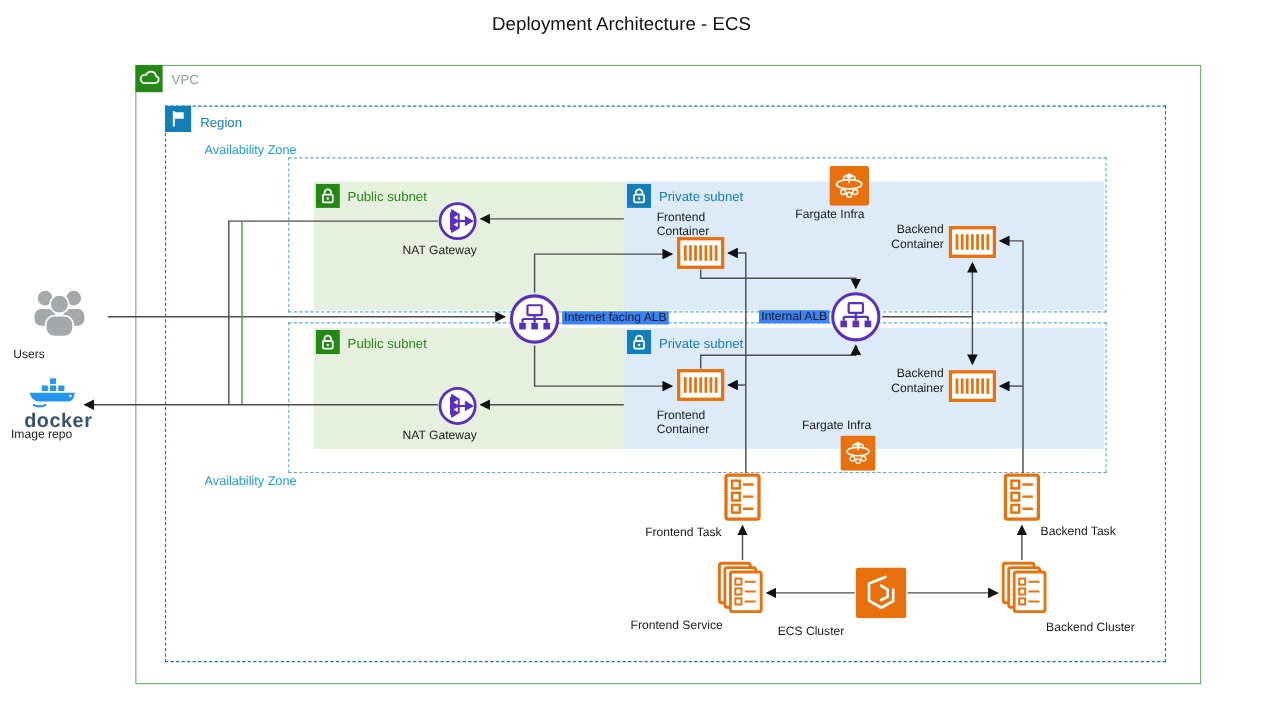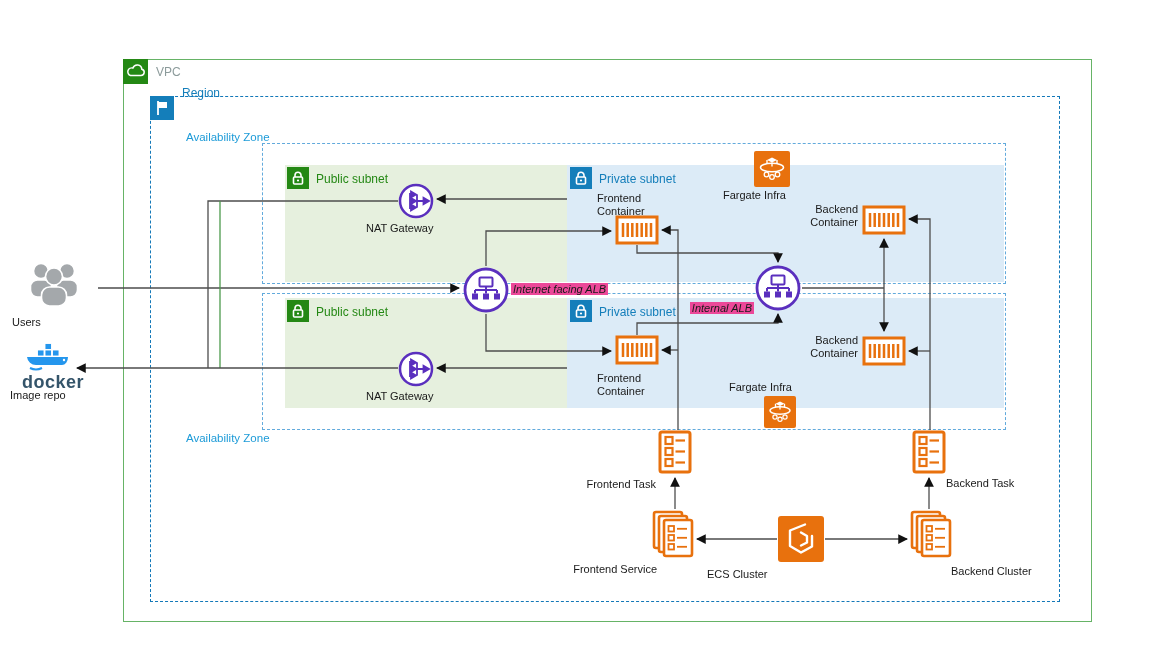--- a/index.html
+++ b/index.html
@@ -19,28 +19,29 @@
   .prs1{left:567px;top:165px;width:437px;height:117px;background:#DCEBF7;}
   .ps2{left:285px;top:298px;width:282px;height:110px;background:#E6F0DE;}
   .prs2{left:567px;top:298px;width:437px;height:110px;background:#DCEBF7;}
   .grp-icon{z-index:4;line-height:0;}
   .grp-label{font-size:12px;white-space:nowrap;z-index:4;}
   .green-t{color:#248814;} .blue-t{color:#147EBA;} .gray-t{color:#8C9B9B;}
   .wires{left:0;top:0;z-index:5;pointer-events:none;}
   .node{z-index:8;line-height:0;}
   .lbl{font-size:11px;line-height:13px;color:#1a1a1a;white-space:nowrap;z-index:9;}
   .c{text-align:left;} .r{text-align:right;}
-  .wbg span{background:#ec4899;padding:0 2px;font-style:italic;}
+  .wbg span{background:#3b82f6;padding:0 2px;}
   .docker-word{font-size:18px;font-weight:bold;color:#34546A;letter-spacing:.5px;z-index:9;}
 </style>
 </head>
 <body>
 
 <div class="canvas">
 
+  <div class="abs title">Deployment Architecture - ECS</div>
 
   <div class="abs vpc-box"></div>
   <div class="abs region-box"></div>
   <div class="abs az-box az1"></div>
   <div class="abs az-box az2"></div>
 
   <div class="abs subnet-fill ps1"></div>
   <div class="abs subnet-fill prs1"></div>
   <div class="abs subnet-fill ps2"></div>
   <div class="abs subnet-fill prs2"></div>
@@ -53,21 +54,21 @@
   </span>
   <div class="abs grp-label gray-t" style="left:156px;top:65px;">VPC</div>
 
   <span class="abs grp-icon" style="left:150px;top:96px;">
     <svg width="24" height="24">
         <rect width="24" height="24" fill="#147EBA"></rect>
       <path d="M8,5 V19" stroke="#fff" stroke-width="1.8"></path>
         <path d="M8,6 H17 V12 H8 Z" fill="#fff"></path>
       </svg>
   </span>
-  <div class="abs grp-label blue-t" style="left:182px;top:86px;">Region</div>
+  <div class="abs grp-label blue-t" style="left:182px;top:104px;">Region</div>
 
   <div class="abs az-label" style="left:186px;top:131px;">Availability Zone</div>
   <div class="abs az-label" style="left:186px;top:432px;">Availability Zone</div>
 
   <span class="abs grp-icon" style="left:287px;top:167px;">
     <svg width="22" height="22">
         <rect width="22" height="22" fill="#248814"></rect>
       <path d="M8,10 V8.2 a3,3 0 0 1 6,0 V10" fill="none" stroke="#fff" stroke-width="1.6"></path>
       <rect x="6.5" y="10" width="9" height="7" rx="1" fill="none" stroke="#fff" stroke-width="1.6"></rect>
       <circle cx="11" cy="13.5" r="1.1" fill="#fff"></circle>
@@ -217,21 +218,21 @@
         <rect x="16.5" y="10.5" width="13" height="9" rx="1"></rect>
         <path d="M23,19.5 V23 M12,23 H34 M12,23 V26.5 M23,23 V26.5 M34,23 V26.5"></path>
       </g>
       <g fill="#5A2FBE">
           <rect x="9" y="26.5" width="6" height="6"></rect>
           <rect x="20" y="26.5" width="6" height="6"></rect>
           <rect x="31" y="26.5" width="6" height="6"></rect>
         </g>
     </svg>
   </span>
-  <div class="abs lbl wbg r" style="left:654px;top:282px;width:100px;margin-top:20px;"><span>Internal ALB</span></div>
+  <div class="abs lbl wbg r" style="left:654px;top:282px;width:100px;"><span>Internal ALB</span></div>
 
   <span class="abs node" style="left:754px;top:151px;">
     <svg width="36" height="36">
         <rect width="36" height="36" rx="2" fill="#E8710D"></rect>
       <ellipse cx="18" cy="16.5" rx="11.5" ry="4.2" fill="none" stroke="#fff" stroke-width="1.5"></ellipse>
       <path d="M18,6.5 L23,9 L18,11.5 L13,9 Z" fill="#fff"></path>
       <path d="M13,9 V13 M23,9 V13 M18,11.5 V15.5" stroke="#fff" stroke-width="1.4" fill="none"></path>
       <g stroke="#fff" stroke-width="1.3" fill="none">
         <circle cx="12.5" cy="23.5" r="2.3"></circle>
           <circle cx="18" cy="26" r="2.3"></circle>

